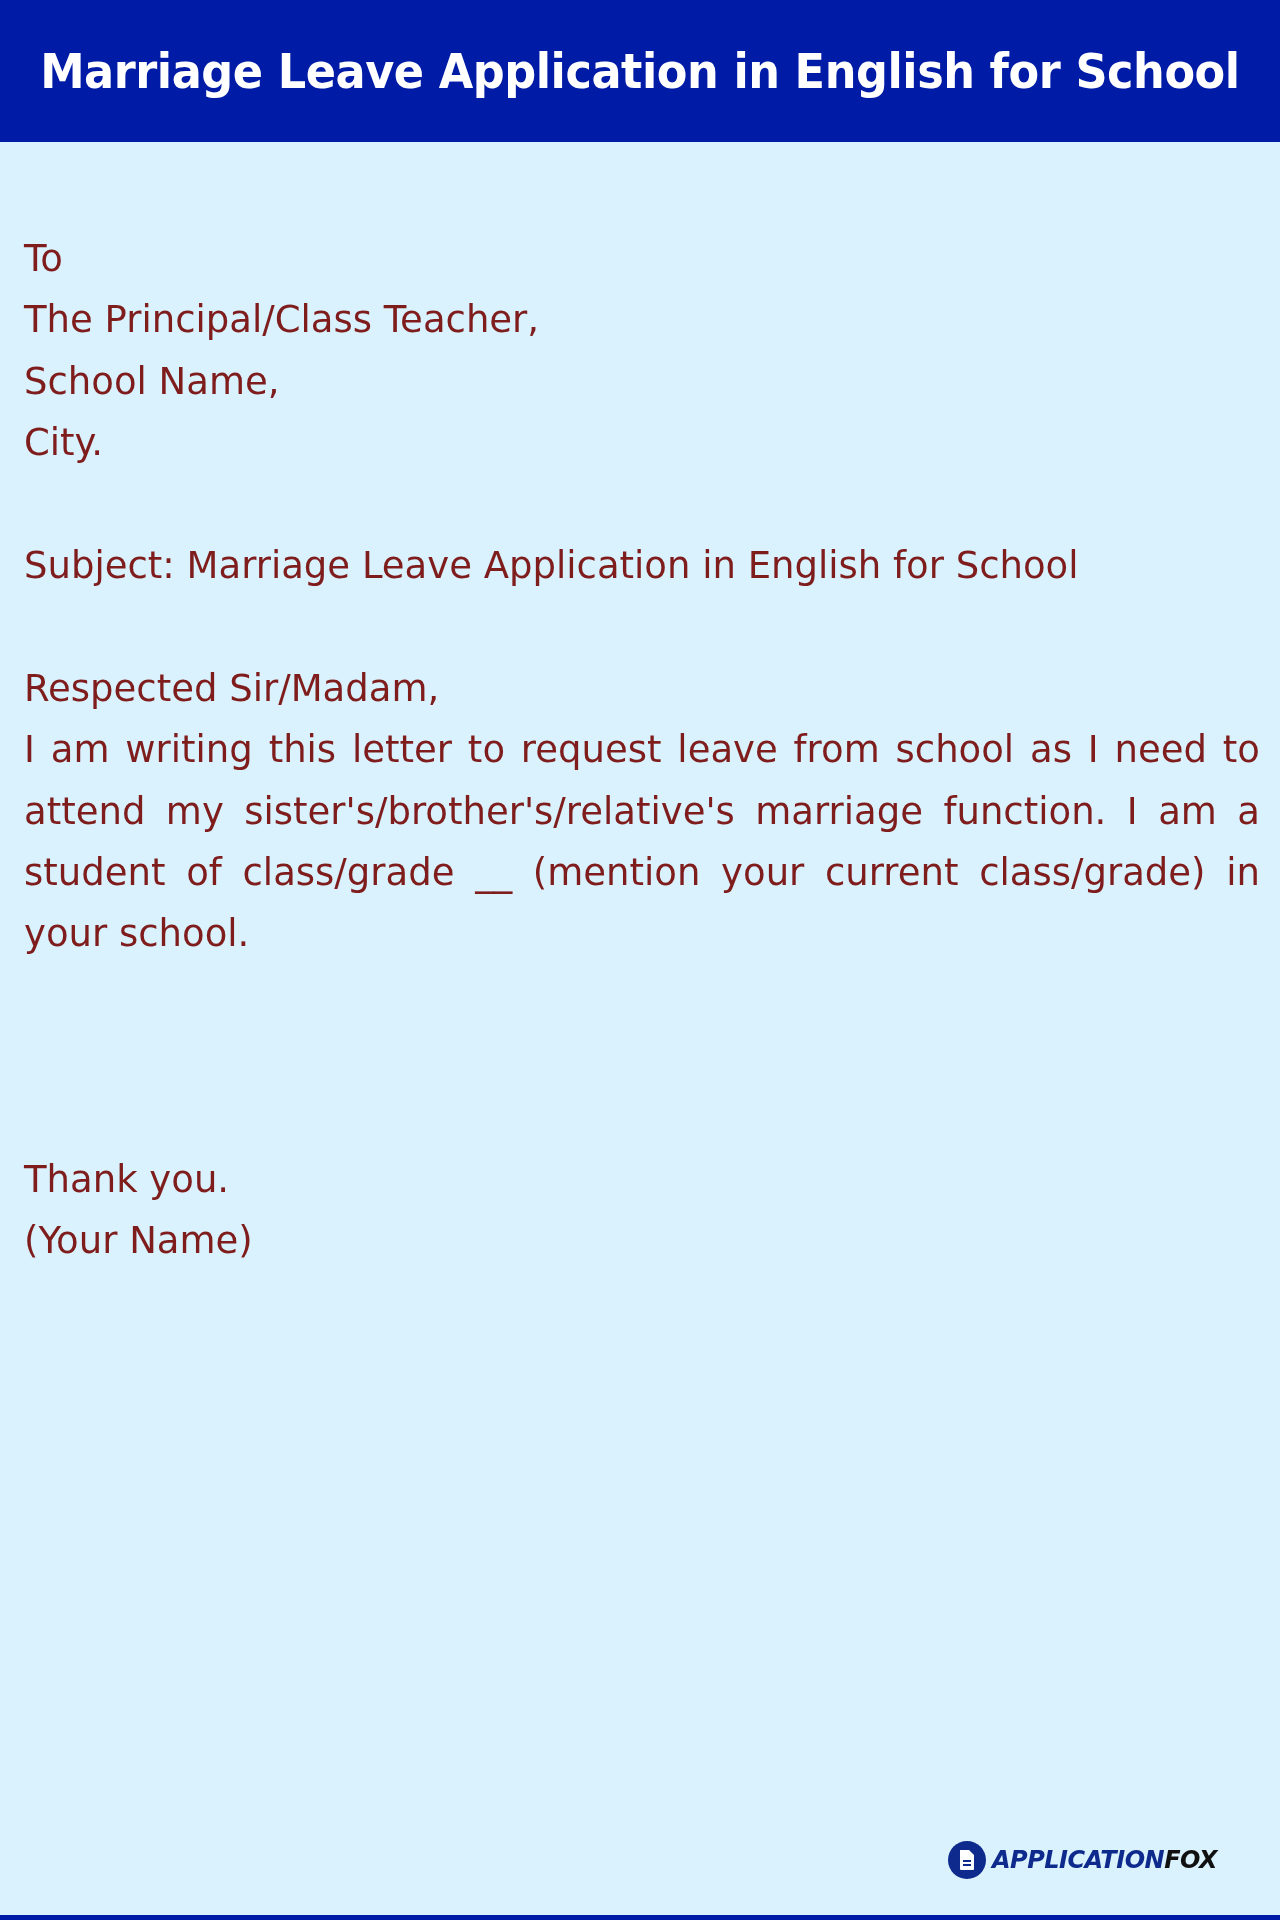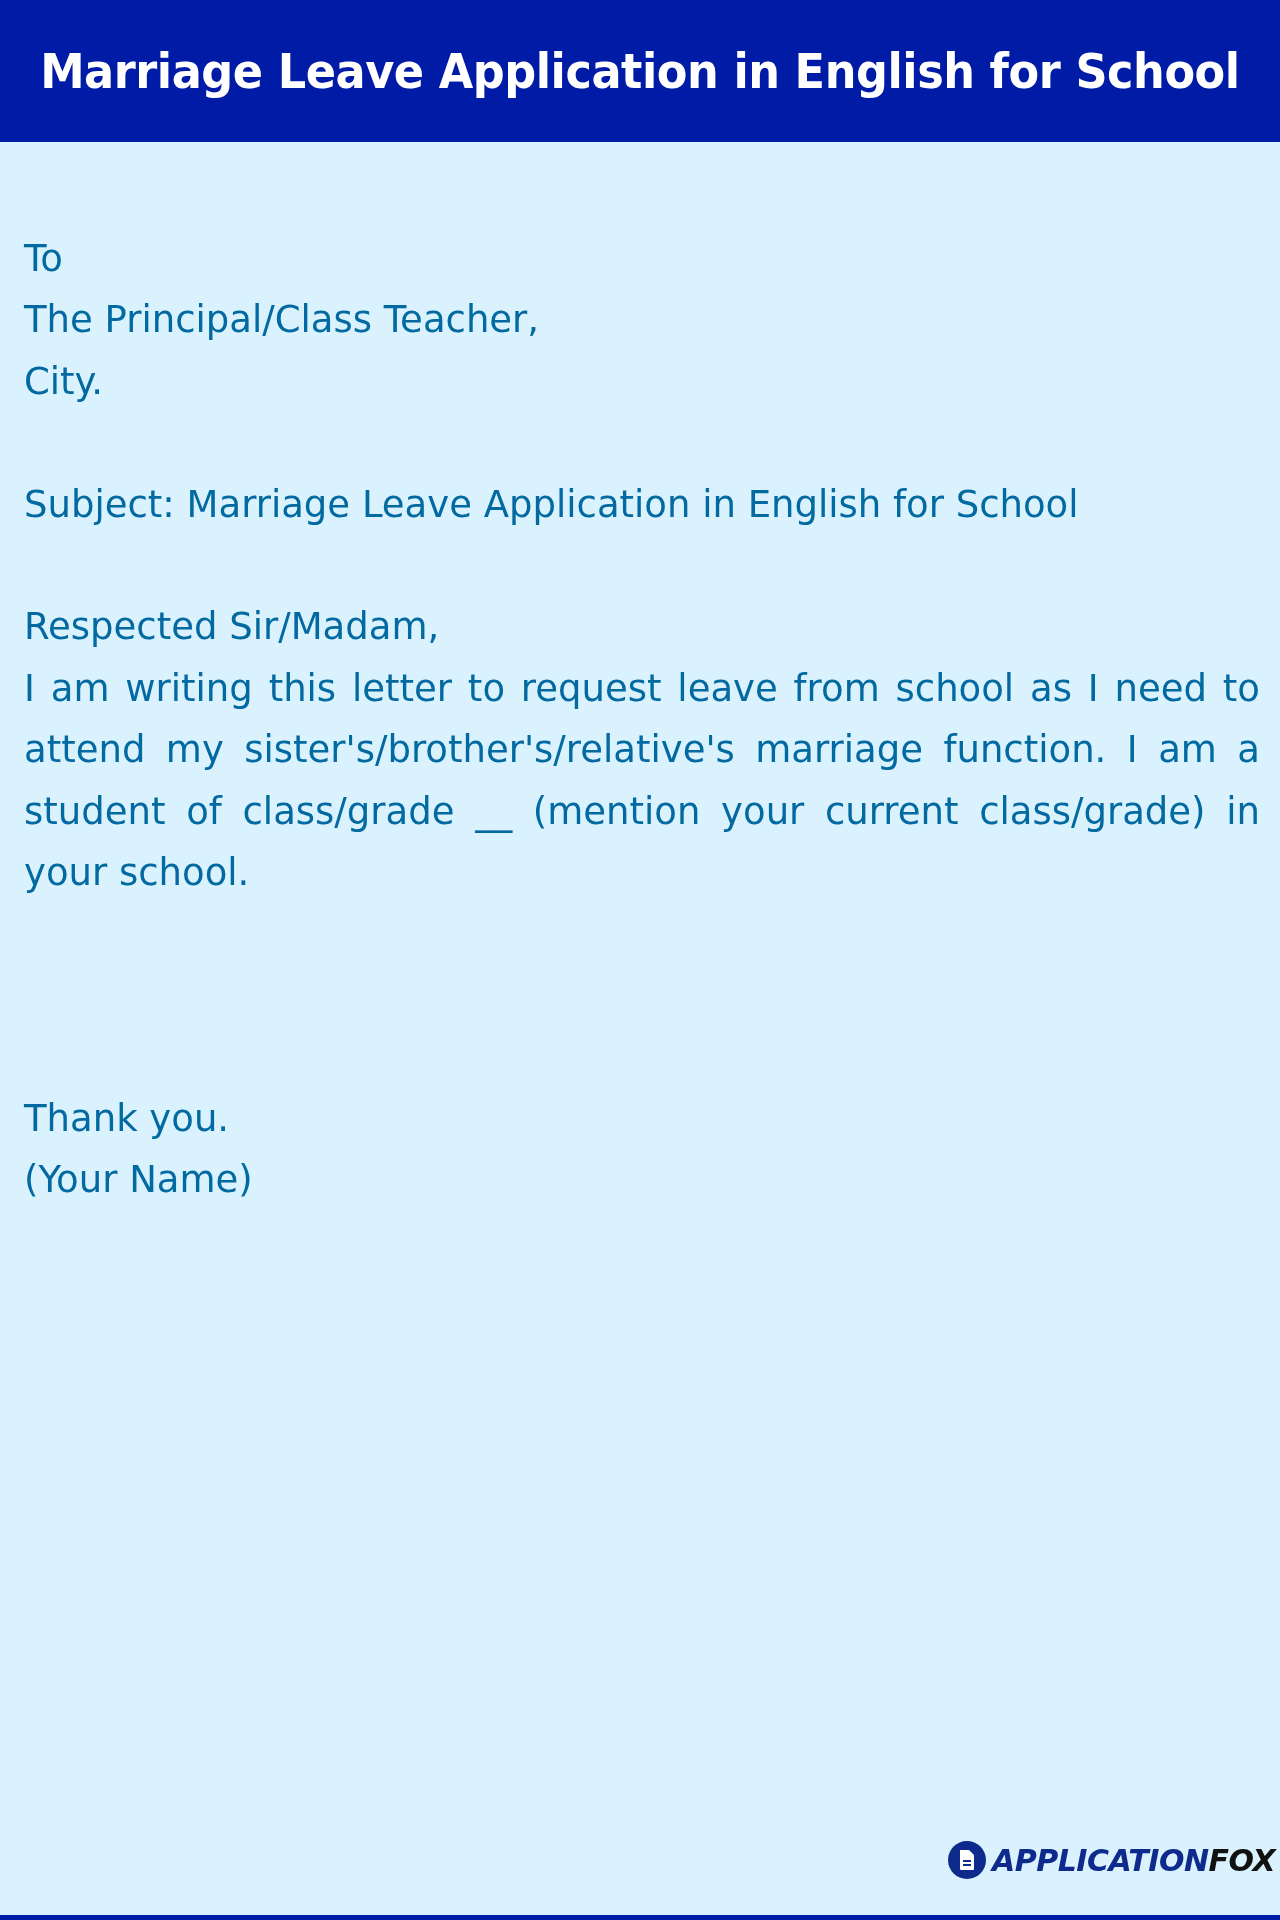--- a/index.html
+++ b/index.html
@@ -14,54 +14,55 @@
     display:flex; align-items:center; justify-content:center;
   }
   .header-title {
     color:#ffffff; font-weight:bold; font-size:48px;
     font-family:"DejaVu Sans", sans-serif;
     letter-spacing:-0.5px; white-space:nowrap;
     transform:scaleX(0.93);
   }
   .letter {
     position:absolute; left:24px; top:228px; width:1236px;
-    color:#0369a1; font-size:37px; line-height:61.4px;
+    color:#7f1d1d; font-size:37px; line-height:61.4px;
     font-family:"DejaVu Sans", sans-serif;
   }
   .line { display:block; white-space:nowrap; height:61.4px; }
   .blank { display:block; height:61.4px; }
   .para { display:block; text-align:justify; text-align-last:left; }
   .footer-bar {
     position:absolute; left:0; top:1915px; width:1280px; height:5px; background:#001ba6;
   }
   .logo {
     position:absolute; left:948px; top:1840px; height:40px;
     display:flex; align-items:center; gap:6px;
   }
   .logo-icon {
     width:38px; height:38px; border-radius:50%; background:#0e2a8c;
     display:flex; align-items:center; justify-content:center;
   }
   .logo-text {
     font-family:"DejaVu Sans", sans-serif; font-weight:bold; font-style:italic;
-    font-size:30px; letter-spacing:-0.5px;
+    font-size:24px; letter-spacing:-0.5px;
   }
   .logo-text .a { color:#0e2a8c; }
   .logo-text .b { color:#111111; }
 </style>
 </head>
 <body>
 
 <div class="header">
   <span class="header-title">Marriage Leave Application in English for School</span>
 </div>
 
 <div class="letter">
   <span class="line">To</span>
   <span class="line">The Principal/Class Teacher,</span>
+  <span class="line">School Name,</span>
   <span class="line">City.</span>
   <span class="blank"></span>
   <span class="line">Subject: Marriage Leave Application in English for School</span>
   <span class="blank"></span>
   <span class="line">Respected Sir/Madam,</span>
   <span class="para">I am writing this letter to request leave from school as I need to attend my sister's/brother's/relative's marriage function. I am a student of class/grade __ (mention your current class/grade) in your school.</span>
   <span class="blank"></span>
   <span class="blank"></span>
   <span class="blank"></span>
   <span class="line">Thank you.</span>

